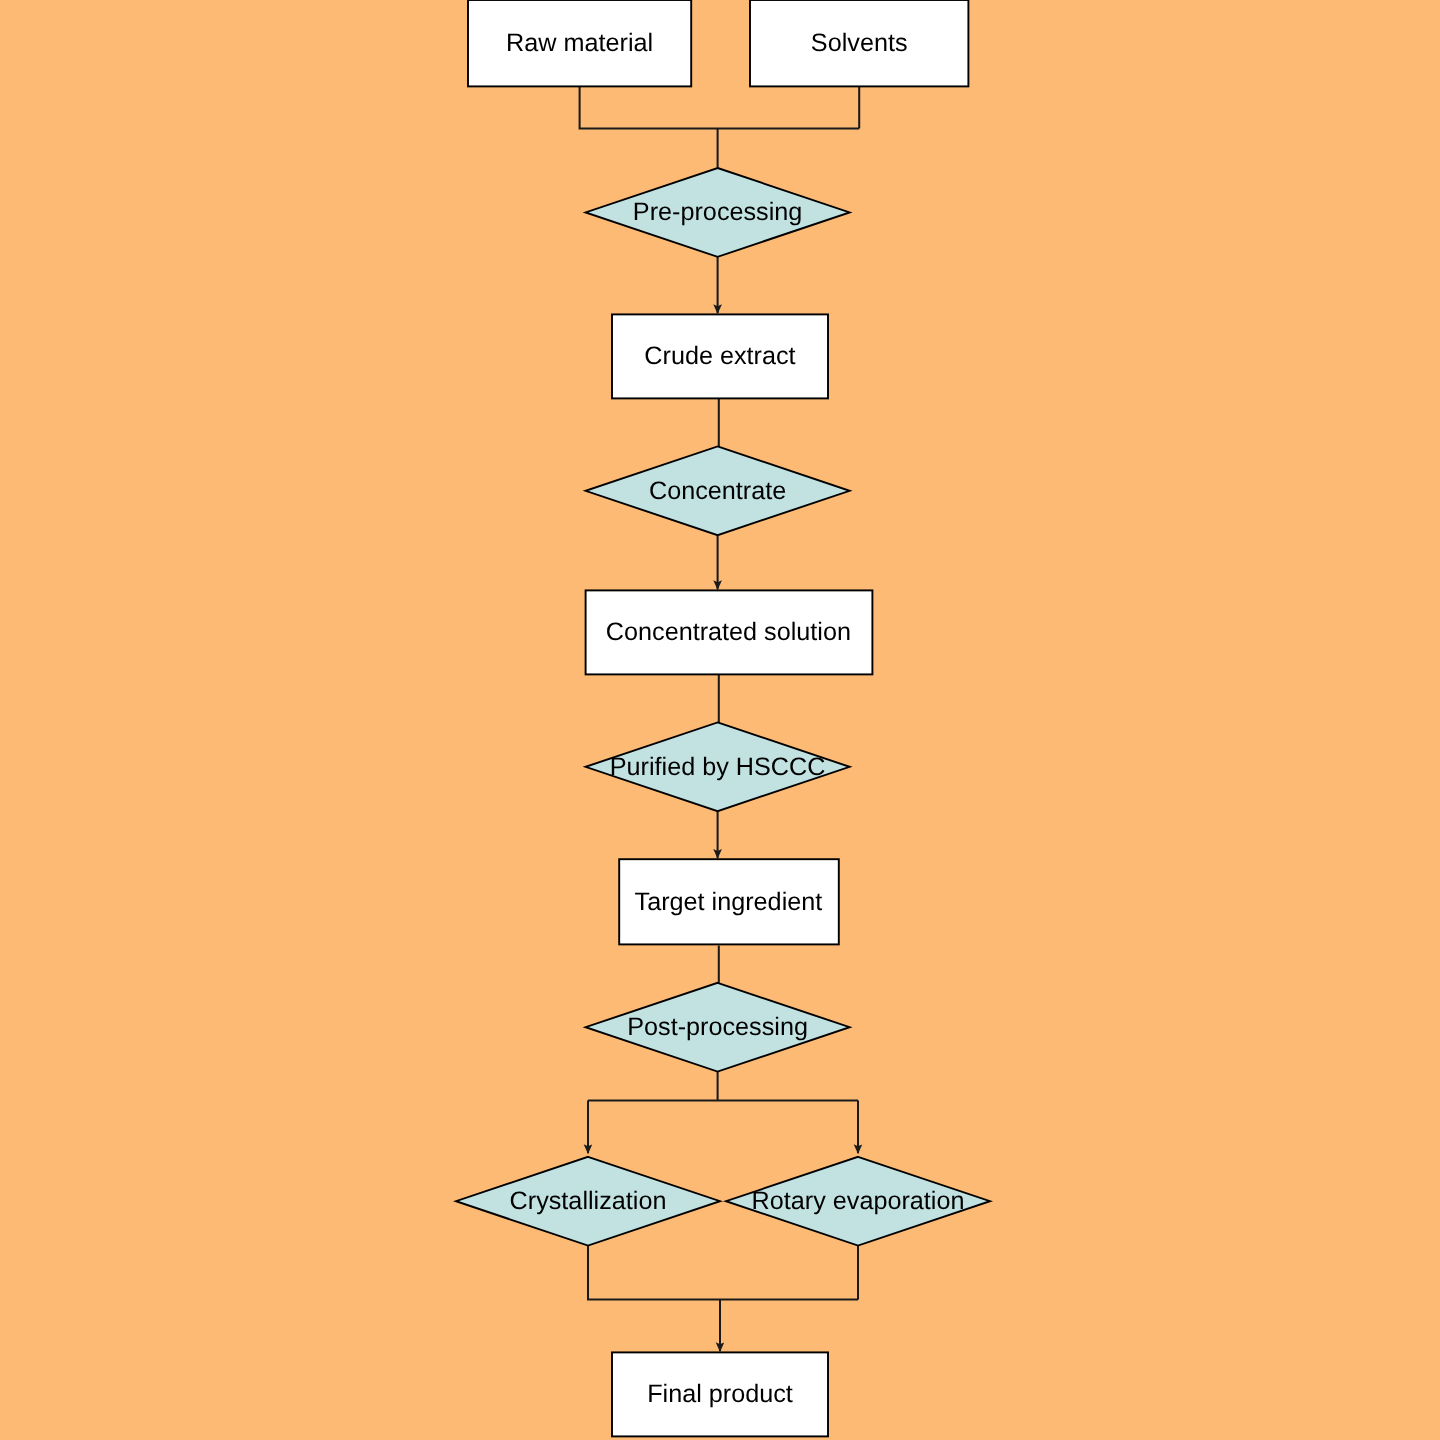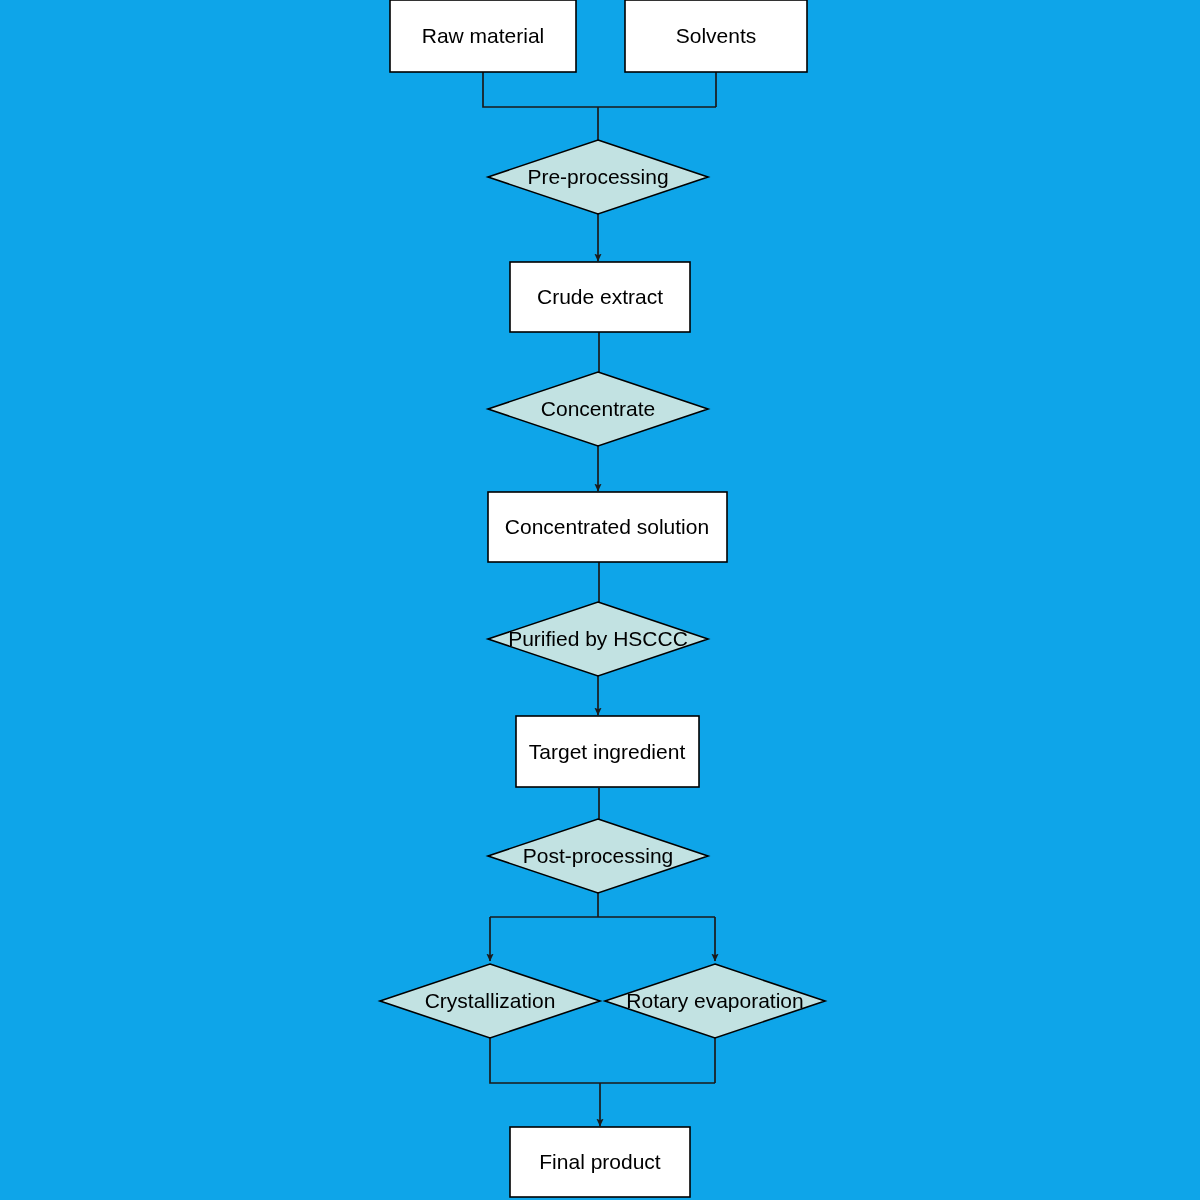--- a/index.html
+++ b/index.html
@@ -11,21 +11,21 @@
   body {
     width: 1200px;
     height: 1200px;
     font-family: "Liberation Sans", sans-serif;
     overflow: hidden;
   }
   #flow-root {
     position: relative;
     width: 1200px;
     height: 1200px;
-    background: #0ea5e9;
+    background: #fdba74;
   }
   svg#flow-svg {
     display: block;
     width: 1200px;
     height: 1200px;
   }
   .node-shape {
     stroke: #000000;
     stroke-width: 1.6;
   }

